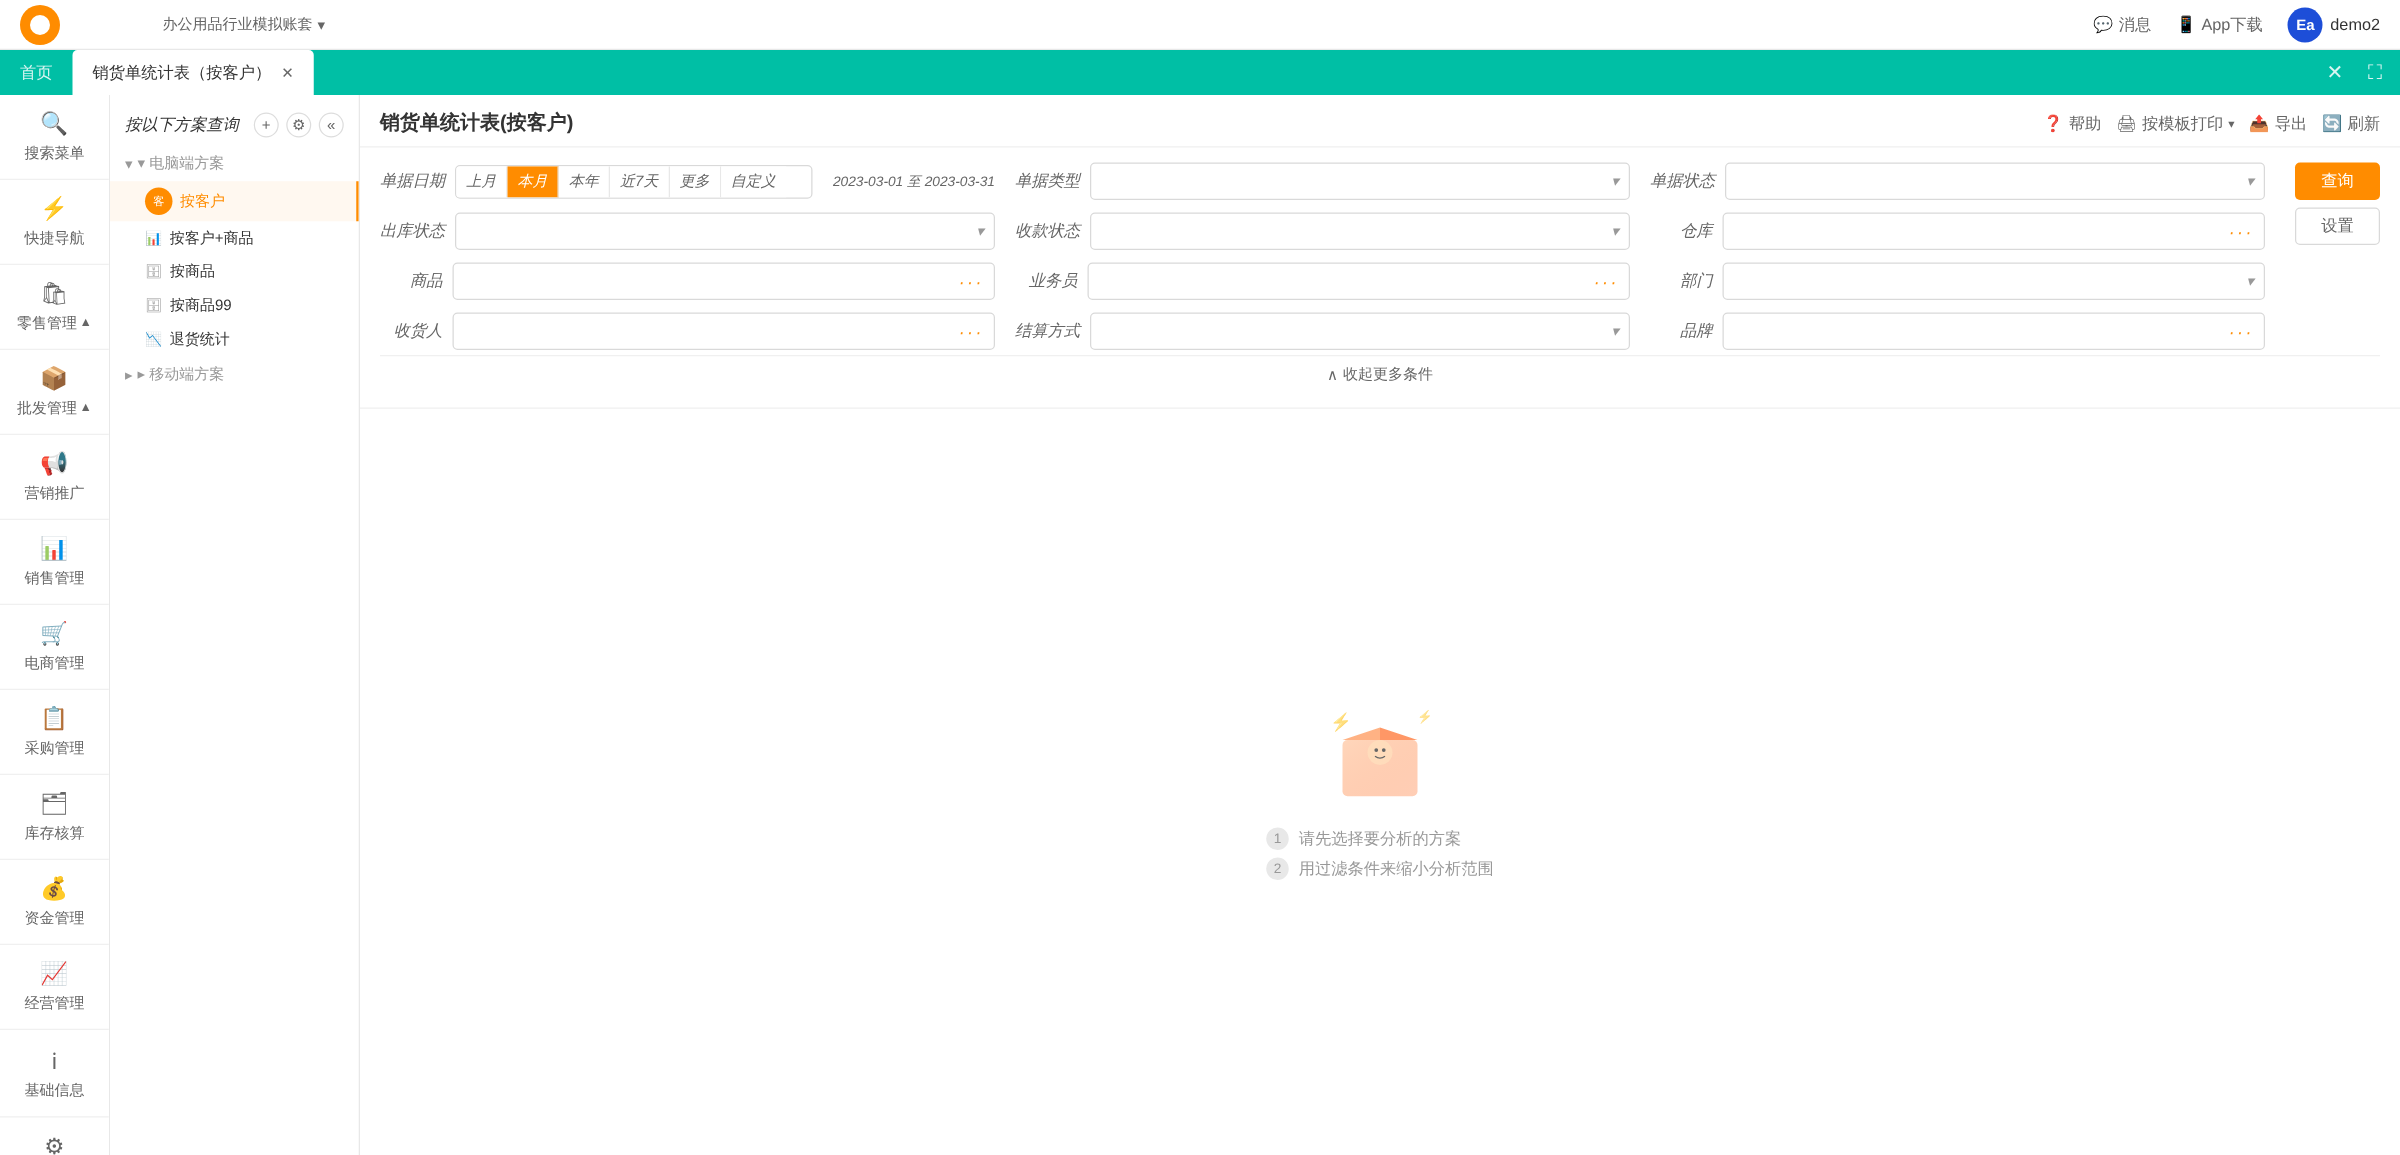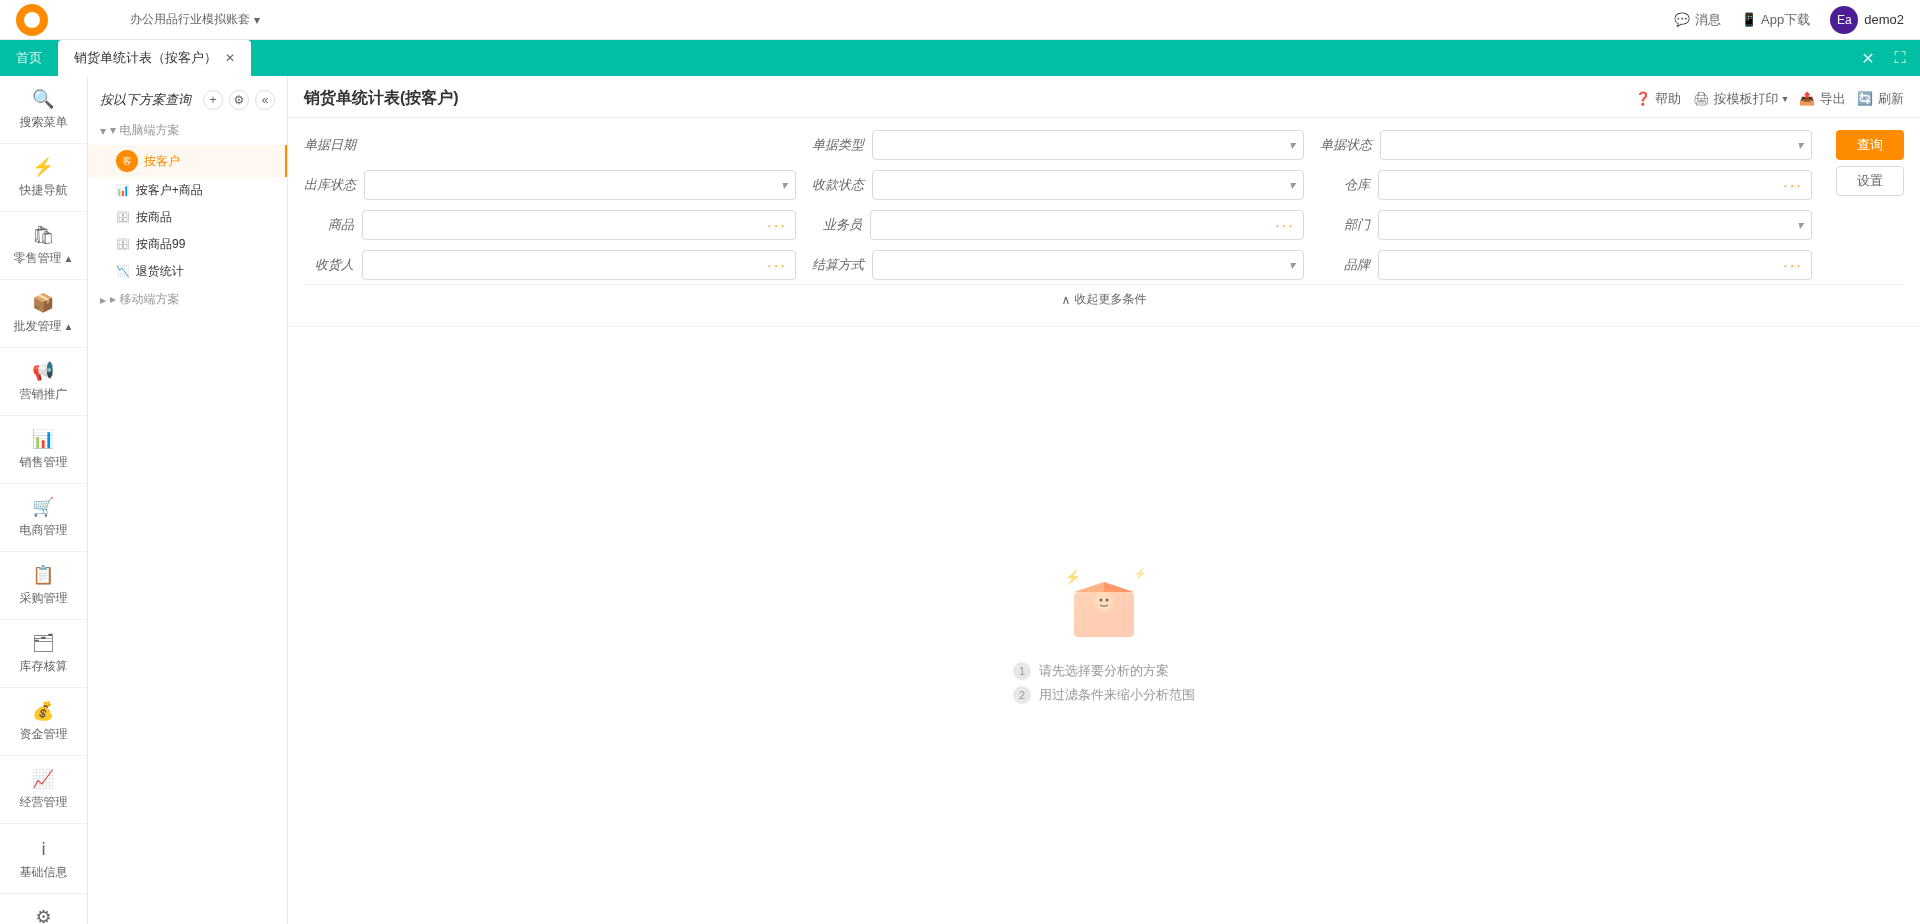--- a/index.html
+++ b/index.html
@@ -16,21 +16,21 @@
       border-bottom: 1px solid #e8e8e8;
       flex-shrink: 0;
     }
     .top-header-left { display: flex; align-items: center; gap: 10px; }
     .logo-area { display: flex; align-items: center; gap: 6px; }
     .logo-icon { width: 32px; height: 32px; background: #ff8c00; border-radius: 50%; display: flex; align-items: center; justify-content: center; }
     .logo-icon svg { width: 20px; height: 20px; }
     .system-name { font-size: 12px; color: #666; cursor: pointer; display: flex; align-items: center; gap: 4px; }
     .top-header-right { display: flex; align-items: center; gap: 20px; }
     .header-action { display: flex; align-items: center; gap: 4px; color: #666; font-size: 13px; cursor: pointer; }
-    .user-avatar { width: 28px; height: 28px; background: #4c1d95; border-radius: 50%; display: flex; align-items: center; justify-content: center; color: white; font-size: 11px; overflow: hidden; }
+    .user-avatar { width: 28px; height: 28px; background: #1d4ed8; border-radius: 50%; display: flex; align-items: center; justify-content: center; color: white; font-size: 11px; overflow: hidden; font-weight: bold; }
     .user-name { font-size: 13px; color: #333; cursor: pointer; }
 
     
     .tab-bar {
       background: #00bfa5;
       height: 36px;
       display: flex;
       align-items: center;
       padding: 0 0;
       flex-shrink: 0;
@@ -548,20 +548,31 @@
 
       <div class="filter-area">
         <div style="display:flex;align-items:flex-start;gap:12px;">
 
           <div style="flex:1;">
 
             <div class="filter-row">
 
               <div class="filter-item">
                 <span class="filter-label">单据日期</span>
+                <div style="display:flex;align-items:center;gap:8px;flex:1;">
+                  <div class="date-group">
+                    <div class="date-btn">上月</div>
+                    <div class="date-btn active">本月</div>
+                    <div class="date-btn">本年</div>
+                    <div class="date-btn">近7天</div>
+                    <div class="date-btn">更多</div>
+                    <div class="date-btn">自定义</div>
+                  </div>
+                  <span class="date-range">2023-03-01 至 2023-03-31</span>
+                </div>
               </div>
 
               <div class="filter-item">
                 <span class="filter-label">单据类型</span>
                 <div class="filter-control">
                   <span></span>
                   <span class="chevron">▾</span>
                 </div>
               </div>
 

